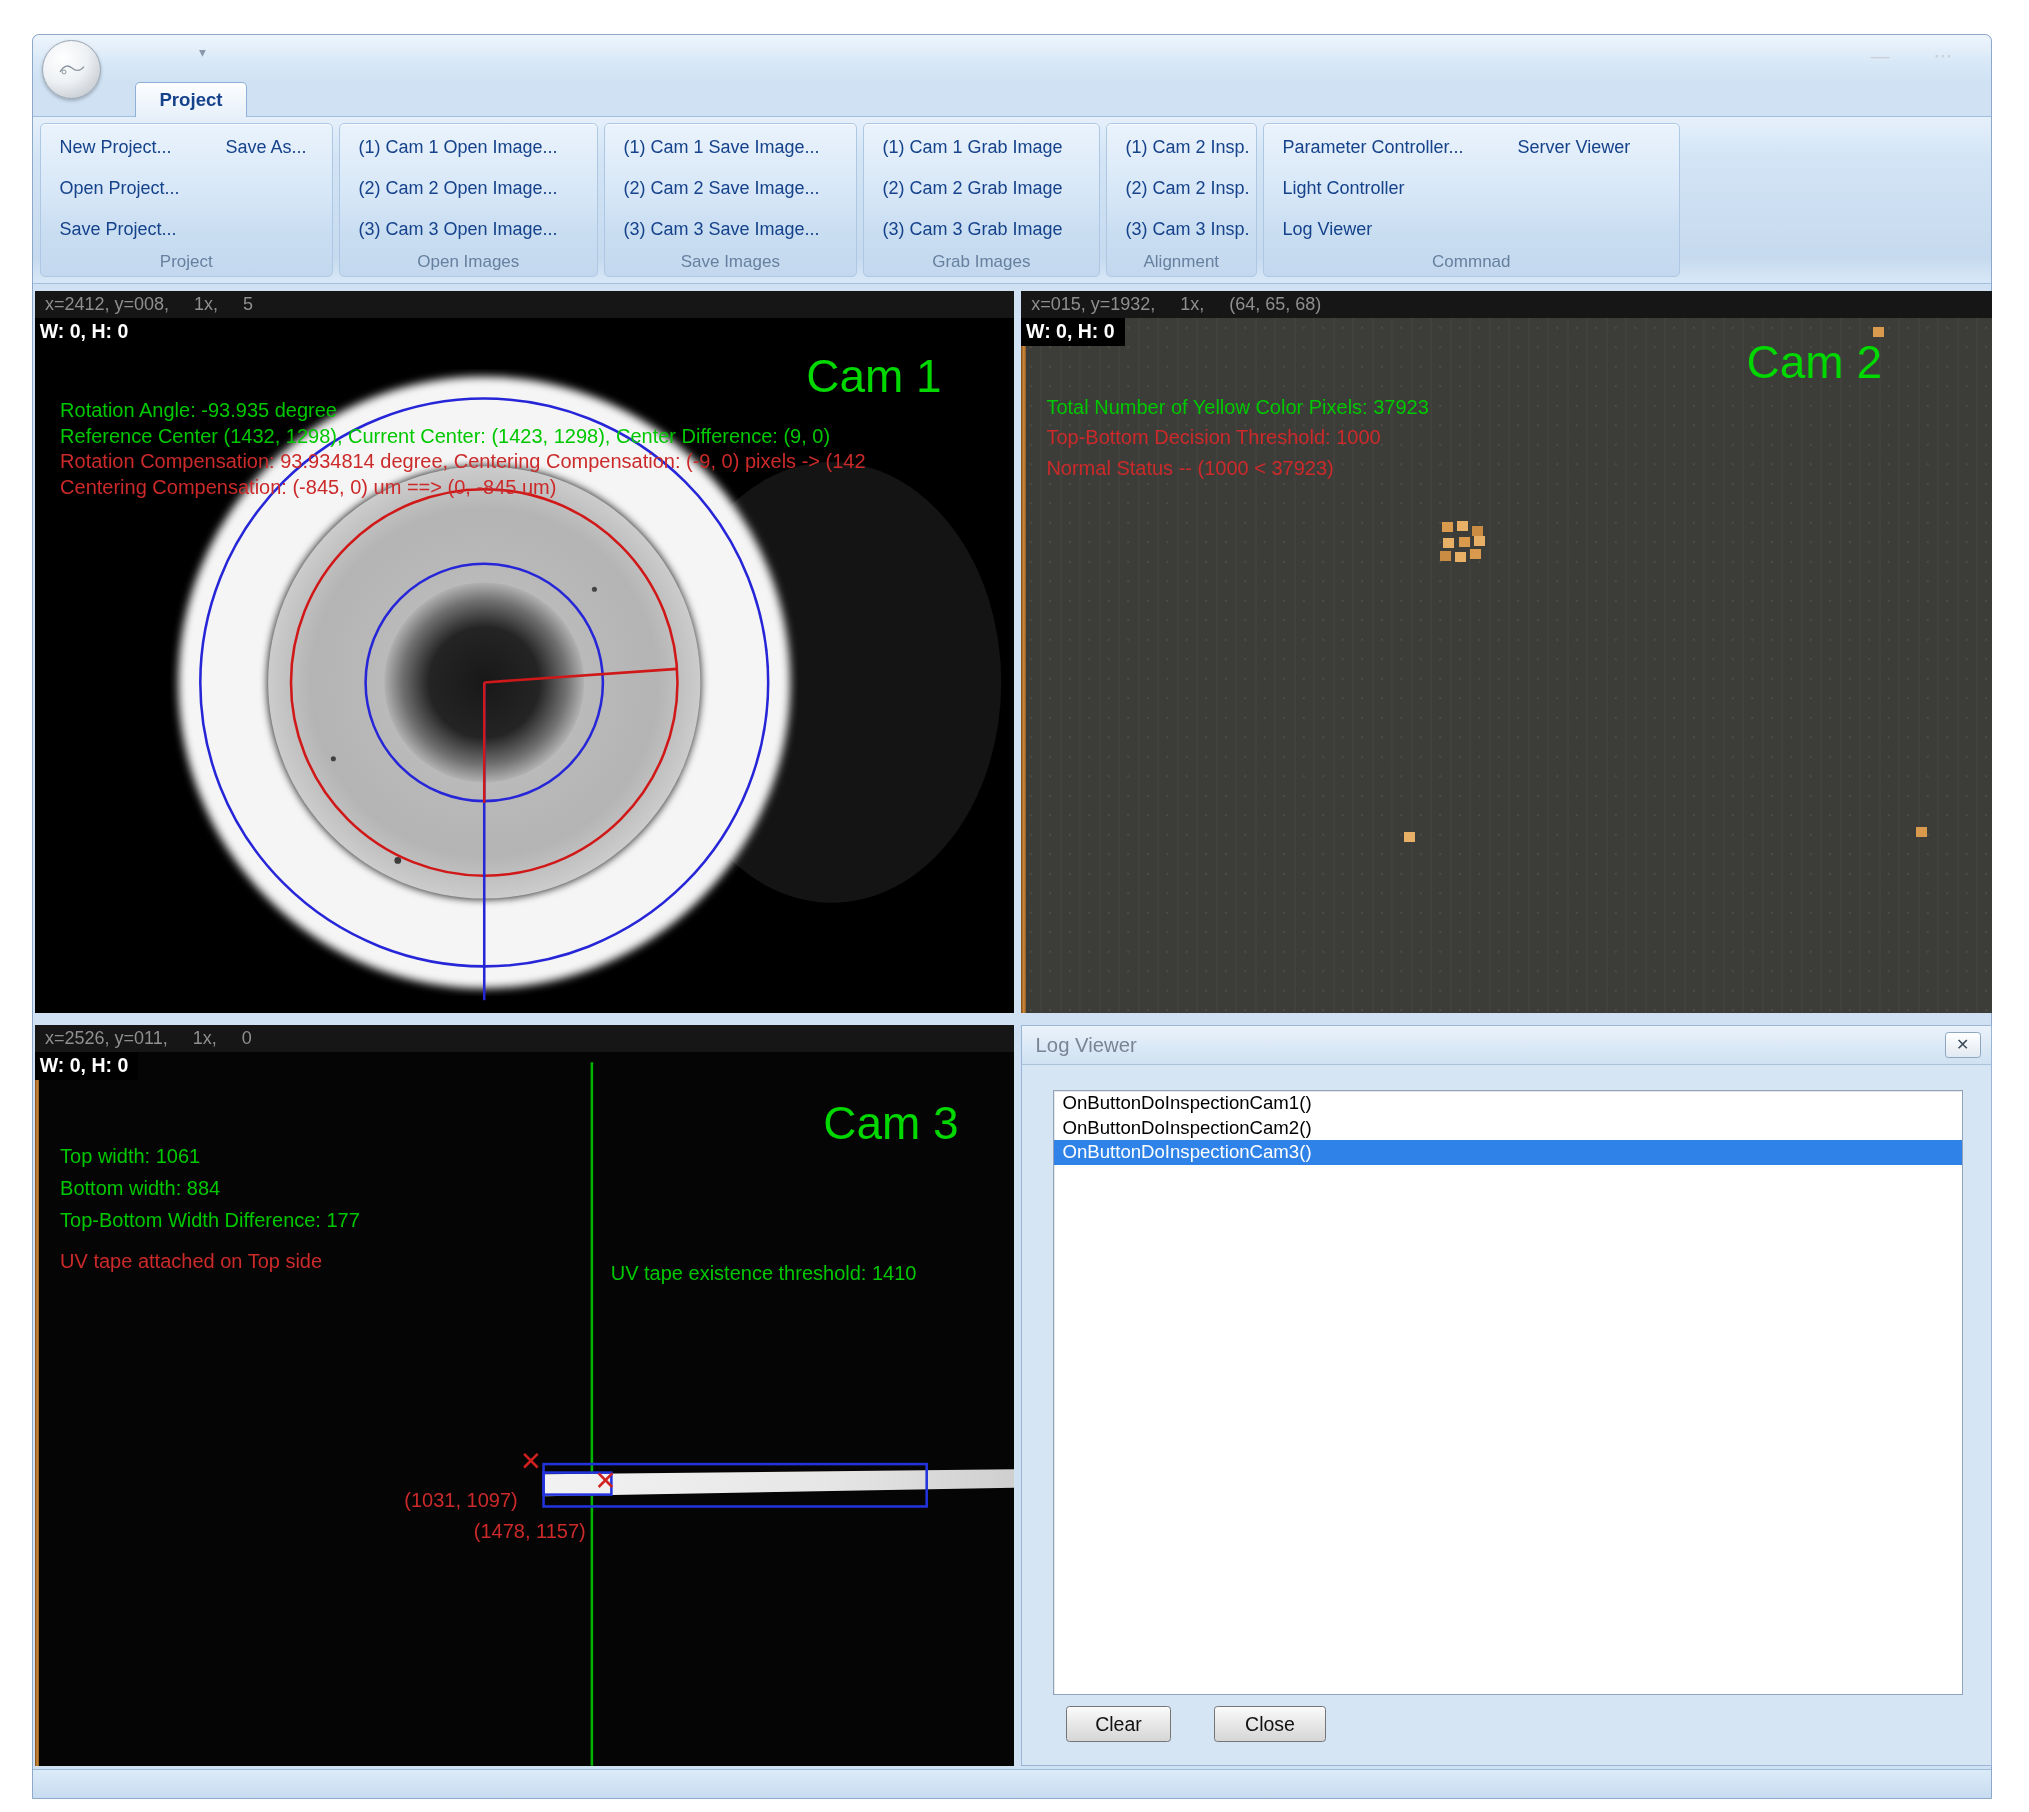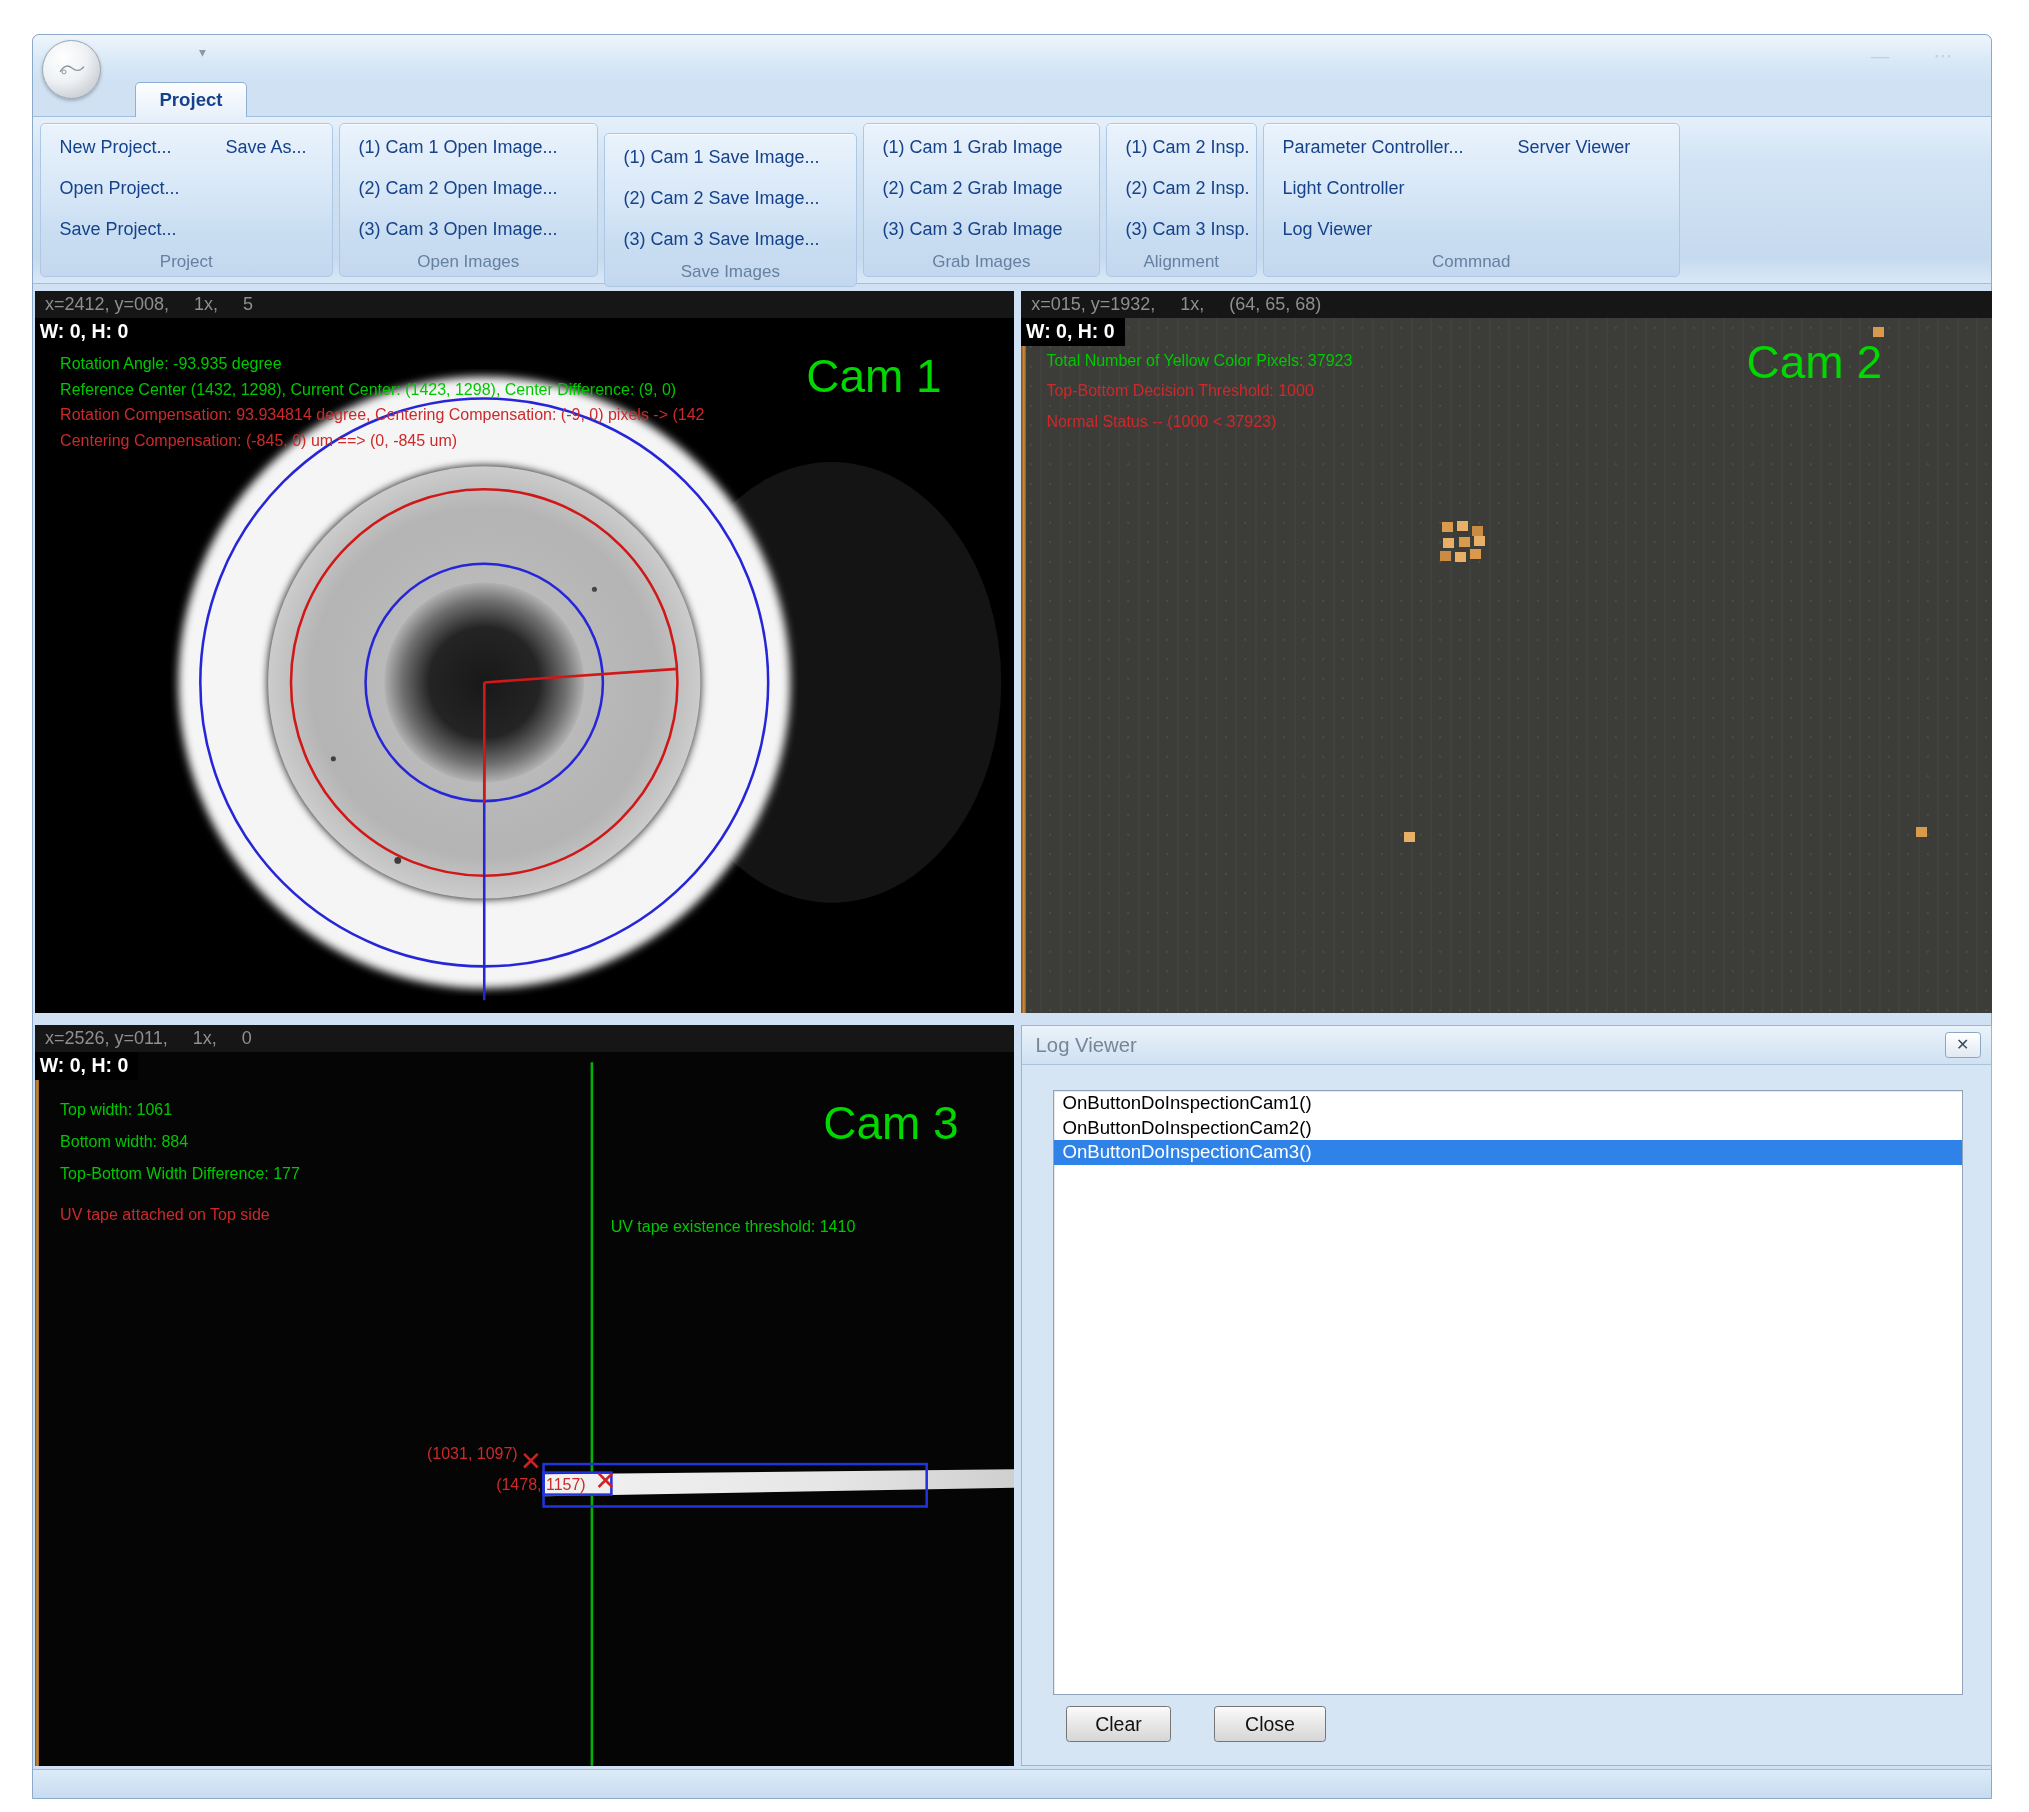--- a/index.html
+++ b/index.html
@@ -29,21 +29,21 @@
     color:#15428b; font-size:18.6px; font-weight:700; text-align:center; line-height:34px; z-index:5; }
 
   
   .ribbon-body { position:absolute; left:0; top:81px; width:100%; height:168px;
     background:linear-gradient(#e6f0fb,#d2e4f5 25%,#c6daef 85%,#d9e8f7);
     border-top:0.8px solid #a1c0e0; border-bottom:0.8px solid #a1c0e0;
     display:flex; gap:6px; padding:6px 0 0 6.8px; }
   .rib-group { height:154px; border:0.8px solid #aec7e3; border-radius:5.1px;
     background:linear-gradient(#eaf3fc,#d7e7f7 45%,#cadeF2 70%,#c3d8ee);
     box-shadow:inset 0 0.8px 0 rgba(255,255,255,.85); display:flex; flex-direction:column; }
-  .g0 { width:293px; } .g1 { width:259px; } .g2 { width:253px;margin-top:10px; } .g3 { width:237px; } .g4 { width:151px; } .g5 { width:417px; }
+  .g0 { width:293px; } .g1 { width:259px; } .g2 { width:253px; } .g3 { width:237px; } .g4 { width:151px; } .g5 { width:417px; }
   .rib-rows { flex:1; padding-top:3.4px; }
   .rib-row { display:flex; gap:37px; height:41px; align-items:center; padding-left:10.2px; }
   .ribbon-btn { color:#15428b; font-size:18px; padding:6.8px 8.5px; border-radius:3.4px; white-space:nowrap; cursor:default; }
   .rib-label { height:24px; text-align:center; color:#66809f; font-size:17px; line-height:20.3px; }
 
   
   .workspace { position:absolute; left:0; top:251px; width:1960px; height:1485px; }
 
   .cam-panel { position:absolute; background:#1d4ed8; overflow:hidden; }
   #cam1-panel { left:1.7px; top:5.1px;   width:979px; height:722px; }
@@ -56,21 +56,21 @@
   #cam2-image { background-color:#3c3c39;
     background-image: radial-gradient(circle, rgba(214,190,140,0.13) 1px, transparent 1.4px),
                       repeating-linear-gradient(90deg, rgba(255,255,255,0.025) 0 1.7px, transparent 1.7px 19.5px);
     background-size:19.5px 19.5px, auto; }
   .edge-strip { position:absolute; left:0; top:0; bottom:0; width:5.1px;
     background:linear-gradient(90deg,#7a4a18,#d08a3a 55%,#8a5a20); z-index:3; }
 
   .size-badge { position:absolute; left:0px; top:0px; background:#000; color:#ffffff; font-weight:700;
     font-size:19.5px; padding:1.7px 10.2px 3.4px 5.1px; z-index:6; white-space:pre; }
   .cam-title { position:absolute; font-size:46px; color:#00d800; z-index:7; white-space:nowrap; }
-  .ov { position:absolute; font-size:16px; white-space:nowrap; z-index:5; }
+  .ov { position:absolute; font-size:20px; white-space:nowrap; z-index:5;margin-top:44px; }
   .ov.green { color:#00c800; }
   .ov.red   { color:#cc2a2a; }
 
   .px { position:absolute; width:11px; height:10.2px; z-index:4; }
 
   
   .log-panel { position:absolute; left:988px; top:739px; width:971px; height:741px;
     background:#d6e5f4; border:0.8px solid #9ab6d4; }
   .log-titlebar { position:absolute; left:0; top:0; right:0; height:39px;
     background:linear-gradient(#eaf2fa,#cfe1f2); border-bottom:0.8px solid #aac4de; }

